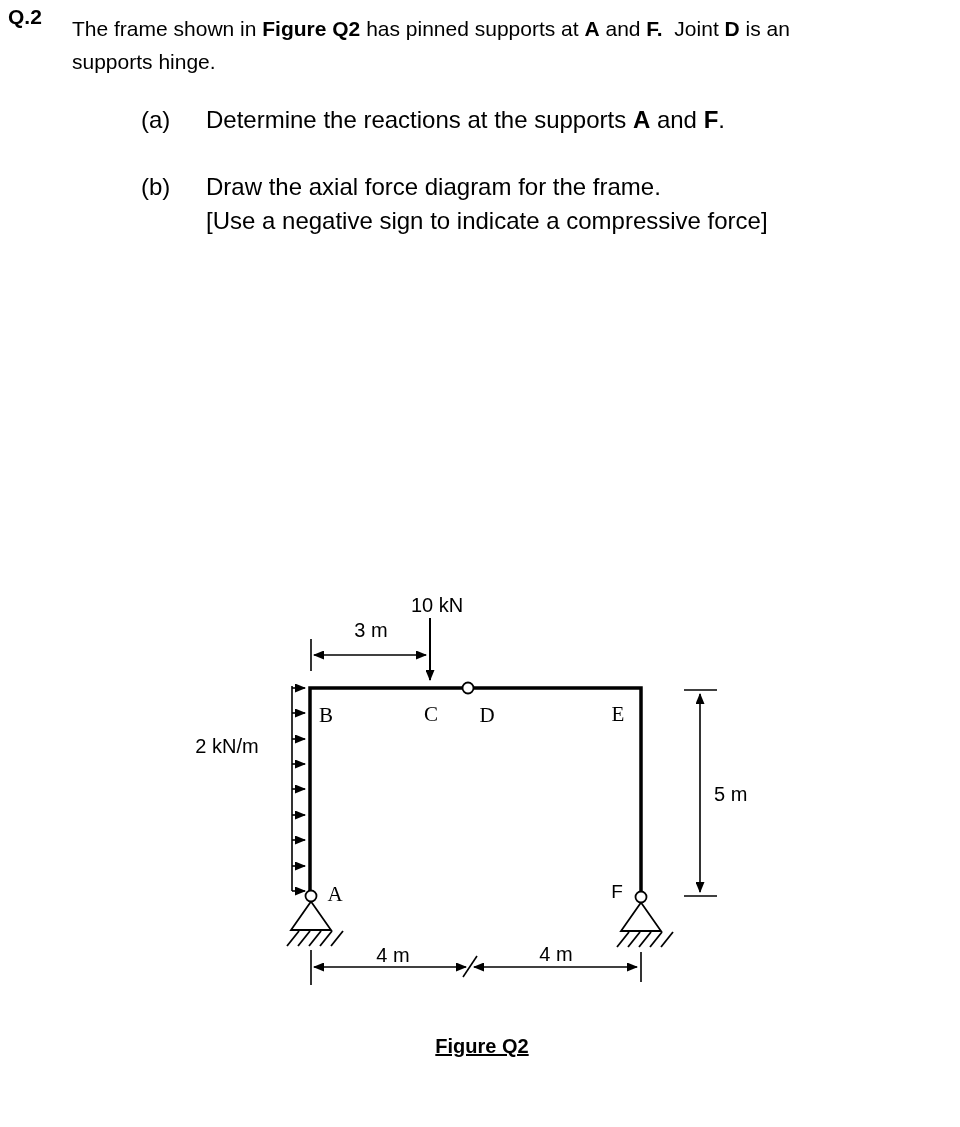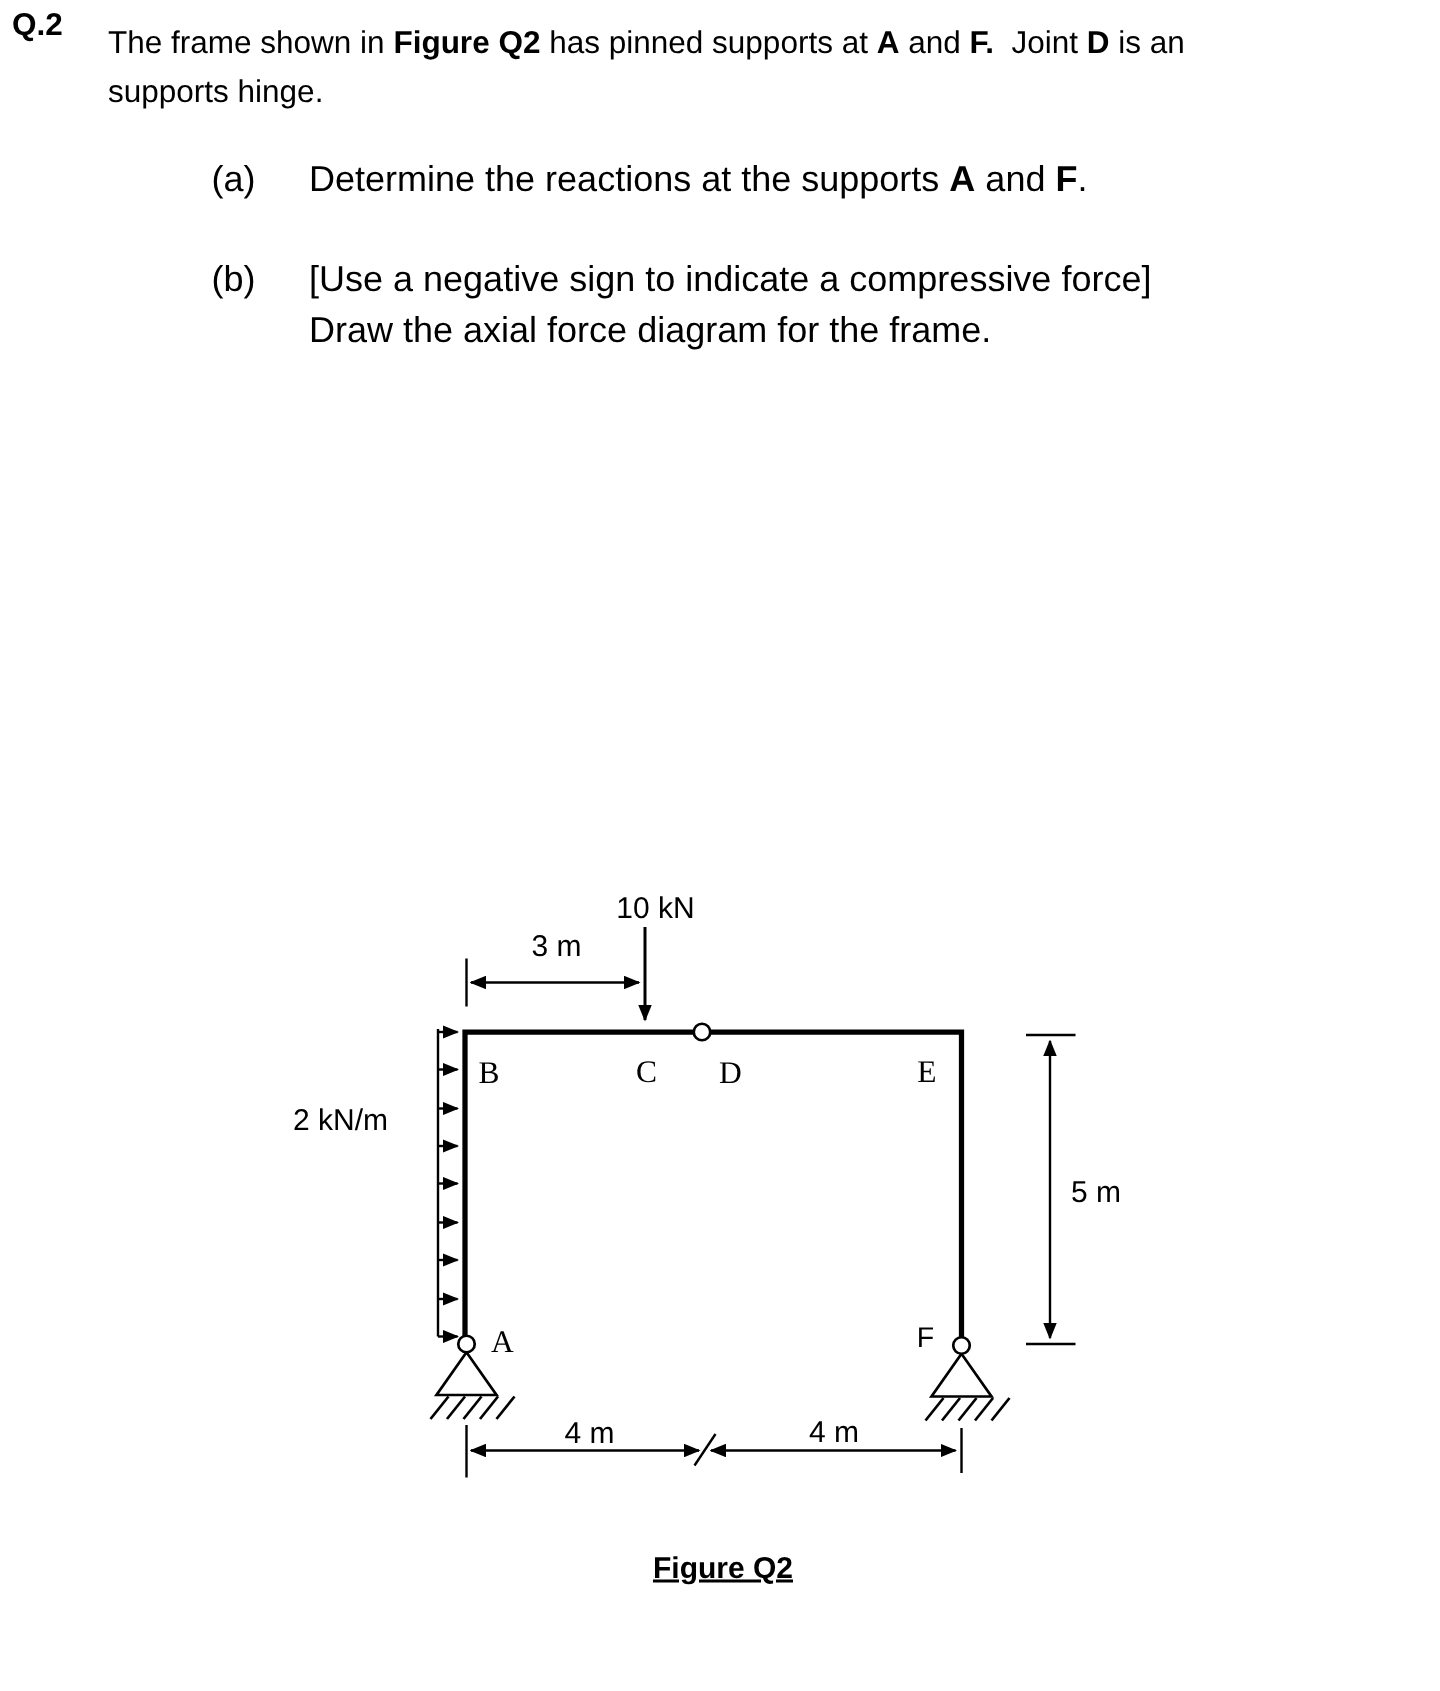--- a/index.html
+++ b/index.html
@@ -34,21 +34,21 @@
 
   <div class="qnum">Q.2</div>
 
   <div class="intro"><span>The frame shown in </span><b>Figure Q2</b><span> has pinned supports at </span><b>A</b><span> and </span><b>F.</b><span>&nbsp; Joint </span><b>D</b><span> is an</span><br><span>supports hinge.</span></div>
 
   <div class="item" style="top:103px">
     <span class="plabel">(a)</span><span class="ptext"><span>Determine the reactions at the supports </span><b>A</b><span> and </span><b>F</b><span>.</span></span>
   </div>
 
   <div class="item" style="top:170px">
-    <span class="plabel">(b)</span><span class="ptext"><div>[Use a negative sign to indicate a compressive force]</div><div>Draw the axial force diagram for the frame.</div></span>
+    <span class="plabel">(b)</span><span class="ptext"><div>Draw the axial force diagram for the frame.</div><div>[Use a negative sign to indicate a compressive force]</div></span>
   </div>
 
 
 
   <div class="figwrap">
     <svg width="600" height="460" viewBox="0 0 600 460">
       <defs>
         <marker id="arr" viewBox="0 0 11 9" refX="10" refY="4.5" markerWidth="11" markerHeight="9" markerUnits="userSpaceOnUse" orient="auto-start-reverse">
           <path d="M0,0 L11,4.5 L0,9 Z" fill="#000"></path>
         </marker>

